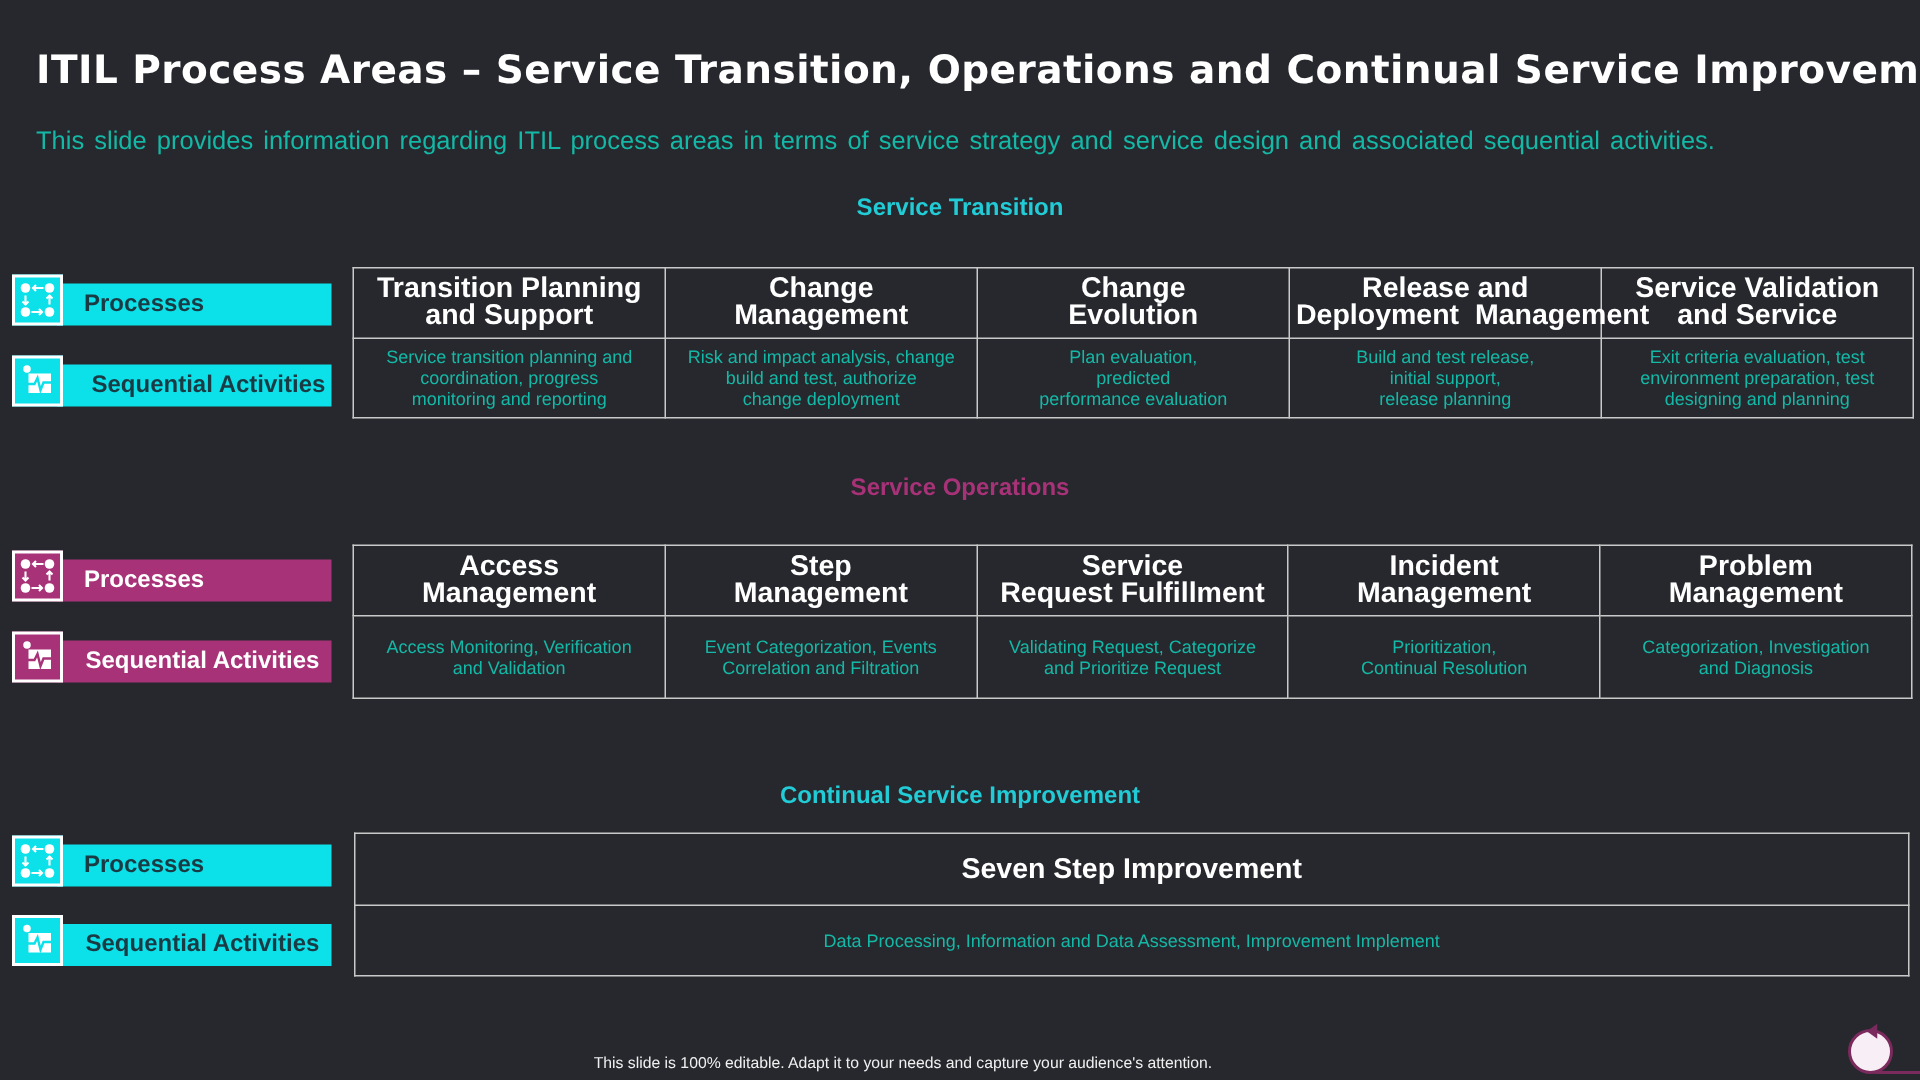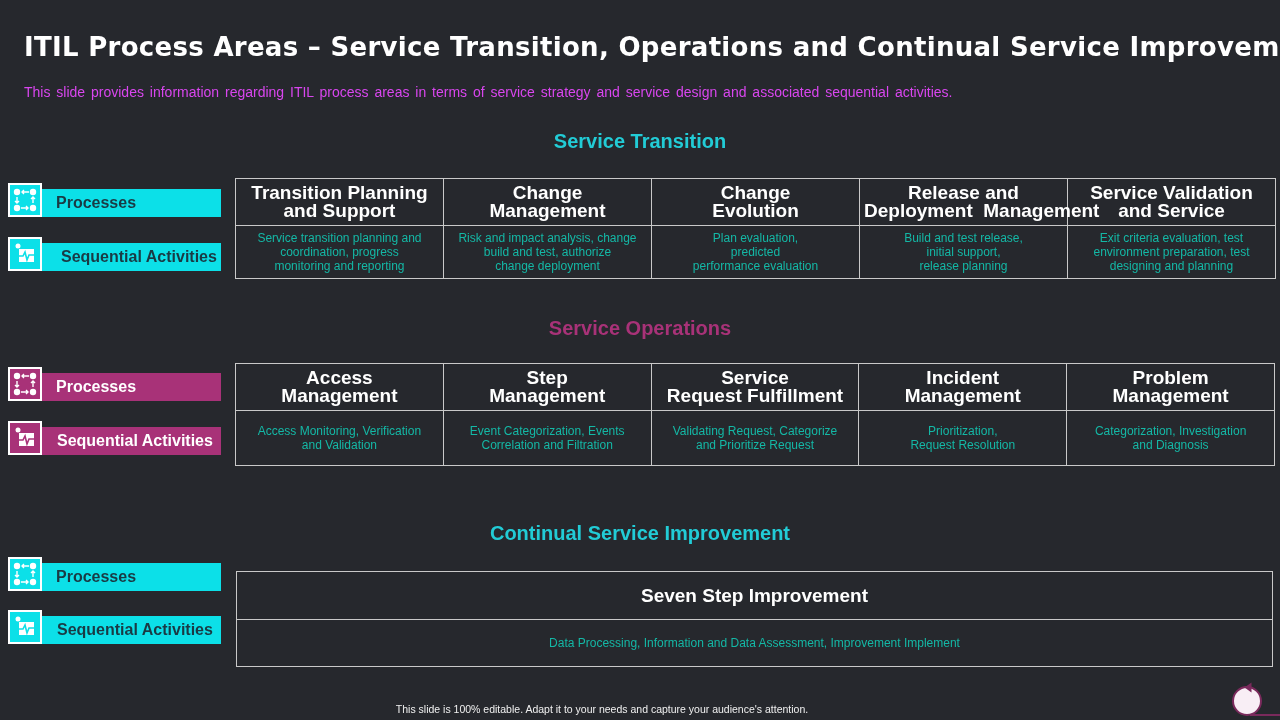--- a/index.html
+++ b/index.html
@@ -11,26 +11,26 @@
     position: relative;
   }
   .title {
     position: absolute; left: 24px; top: 32px;
     font-family: "DejaVu Sans", sans-serif;
     font-weight: bold; font-size: 26px; letter-spacing: 0.3px;
     color: #ffffff; white-space: nowrap;
   }
   .subtitle {
     position: absolute; left: 24px; top: 84px;
-    font-size: 14px; color: #d946ef; white-space: nowrap;
+    font-size: 17px; color: #14b8a6; white-space: nowrap;
     word-spacing: 2px;
   }
   .section-title {
     position: absolute; left: 0; width: 1280px; text-align: center;
-    font-weight: bold; font-size: 20px;
+    font-weight: bold; font-size: 16px;
   }
   .cyan { color: #22ccd6; }
   .magenta { color: #a83278; }
 
   .label {
     position: absolute; left: 8px; height: 36px; width: 213px;
   }
   .label .bar {
     position: absolute; left: 30px; top: 6px; width: 183px; height: 28px;
   }
@@ -233,21 +233,21 @@
     <td class="d">
           <span>Event Categorization, Events</span>
           <span>Correlation and Filtration</span>
         </td>
     <td class="d">
           <span>Validating Request, Categorize</span>
           <span>and Prioritize Request</span>
         </td>
     <td class="d">
           <span>Prioritization,</span>
-          <span>Request Resolution</span>
+          <span>Continual Resolution</span>
         </td>
     <td class="d">
           <span>Categorization, Investigation</span>
           <span>and Diagnosis</span>
         </td>
   </tr>
 </tbody>
   </table>
 
 <div class="section-title cyan" style="top:505px;margin-top:17px;">Continual Service Improvement</div>
@@ -273,21 +273,21 @@
   <div class="iconbox">
     <svg width="24" height="24" viewBox="0 0 24 24">
         <circle cx="5" cy="4" r="2.5" fill="#fff"></circle>
         <rect x="6" y="7" width="15" height="13" fill="#fff"></rect>
         <polyline points="4,14 10,14 12,10 14,18 16,13 22,13" stroke="#0ce0e8" stroke-width="1.6" fill="none"></polyline>
       </svg>
   </div>
   <div class="txt" style="left:49px;">Sequential Activities</div>
 </div>
 
-<table class="grid" style="left:236px; top:555px; width:1037px; height:95px;margin-top:16px;">
+<table class="grid" style="left:236px; top:555px; width:1037px; height:95px;">
   <tbody>
       <tr style="height:48px;">
     <td class="h">
           <span>Seven Step Improvement</span>
         </td>
   </tr>
   <tr style="height:47px;">
     <td class="d">
           <span>Data Processing, Information and Data Assessment, Improvement Implement</span>
         </td>

